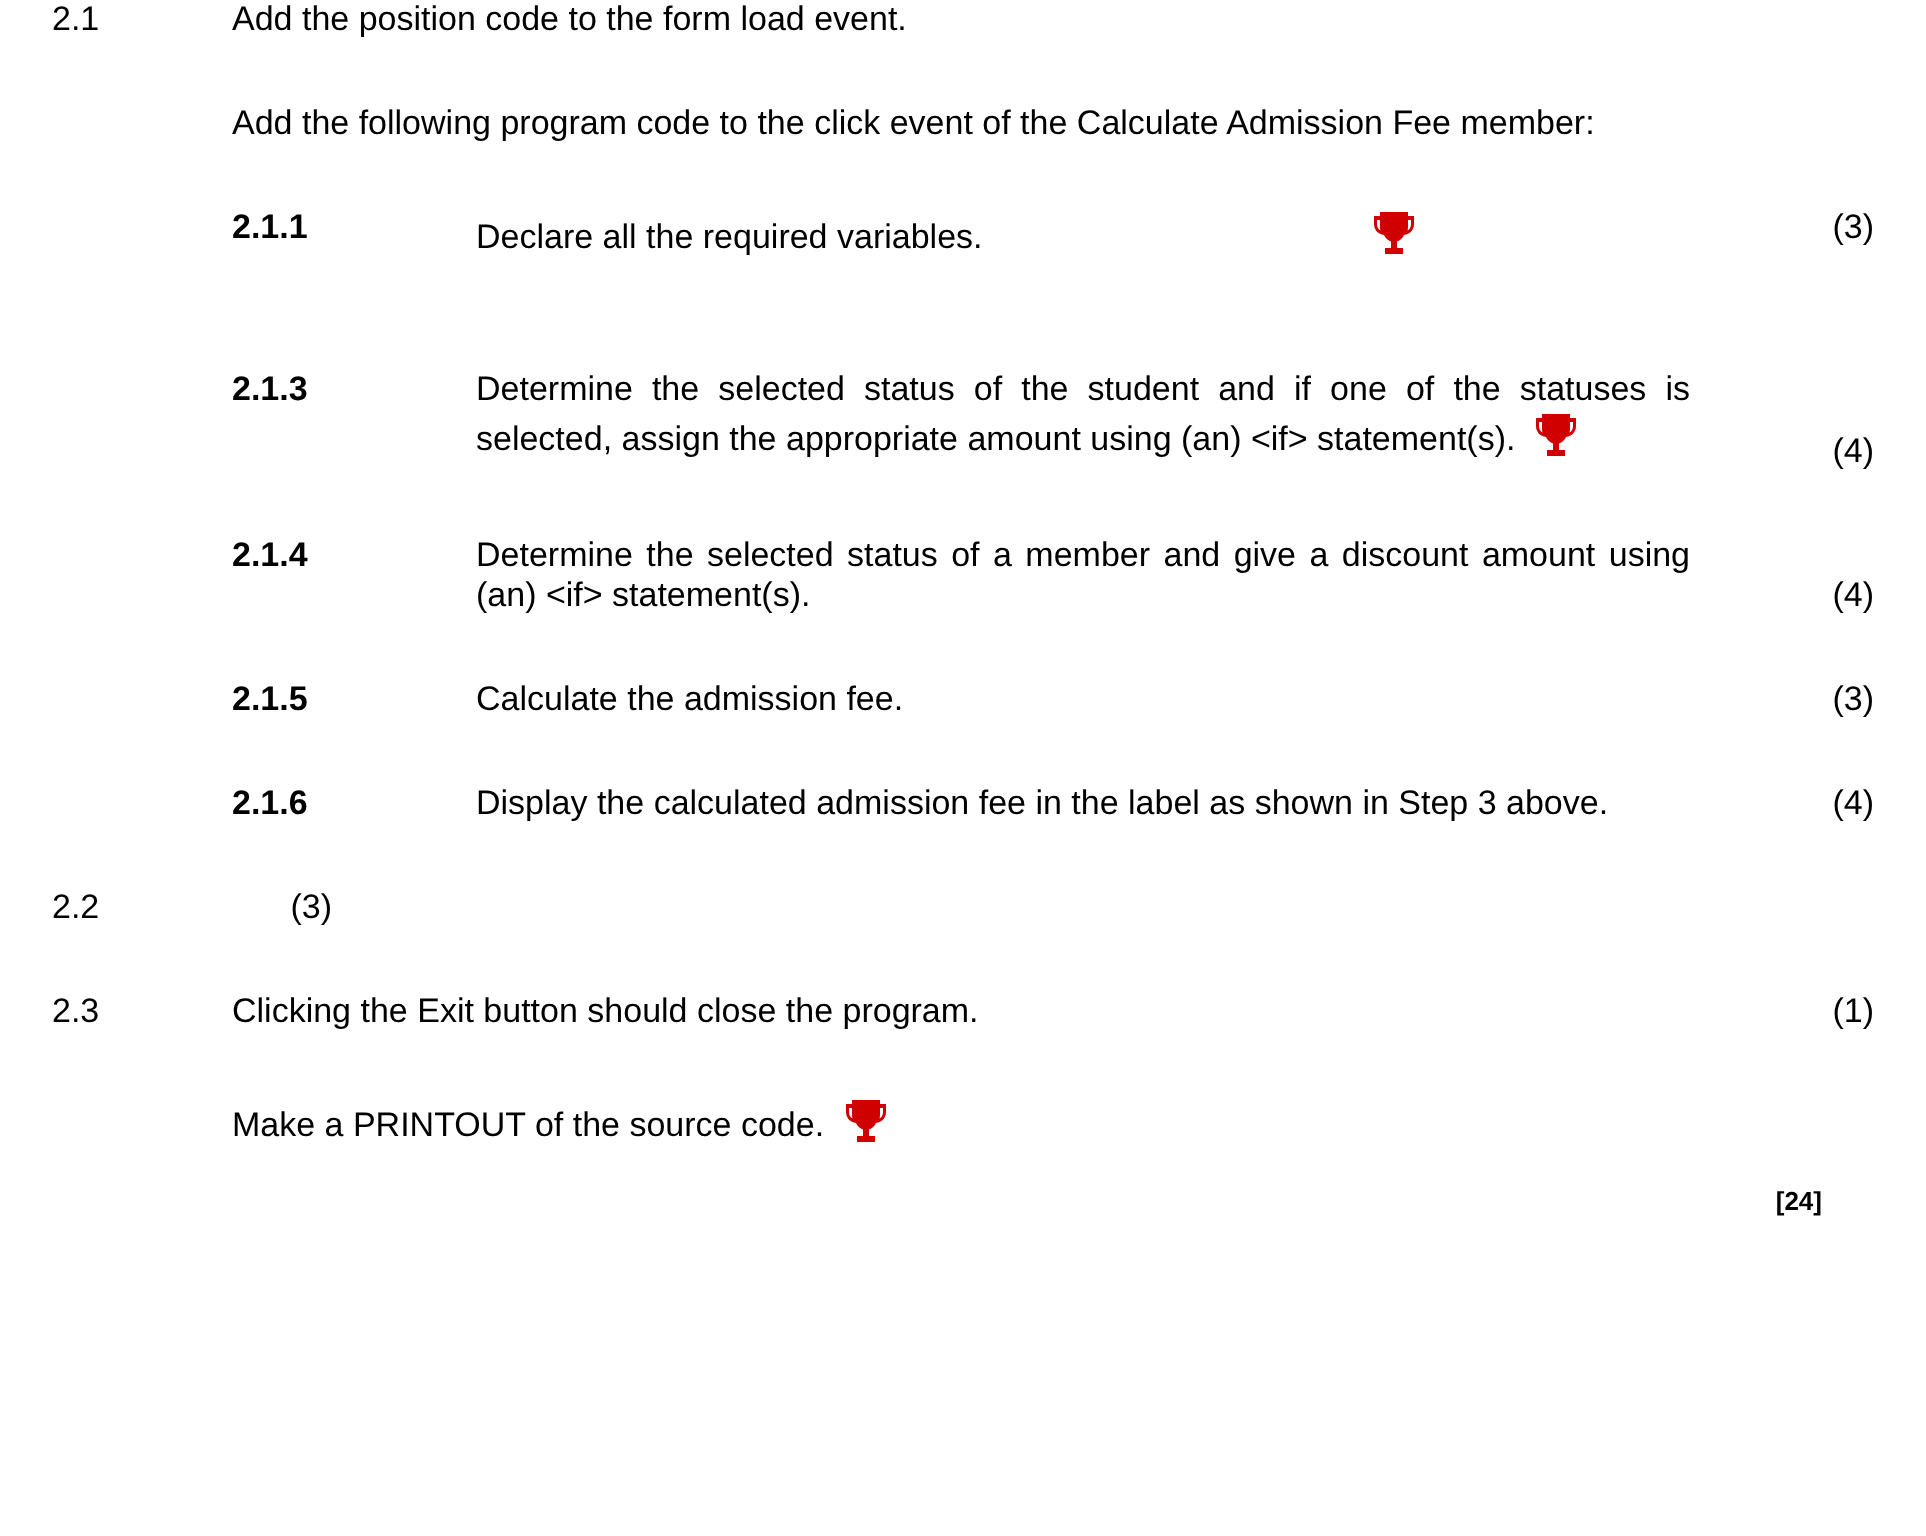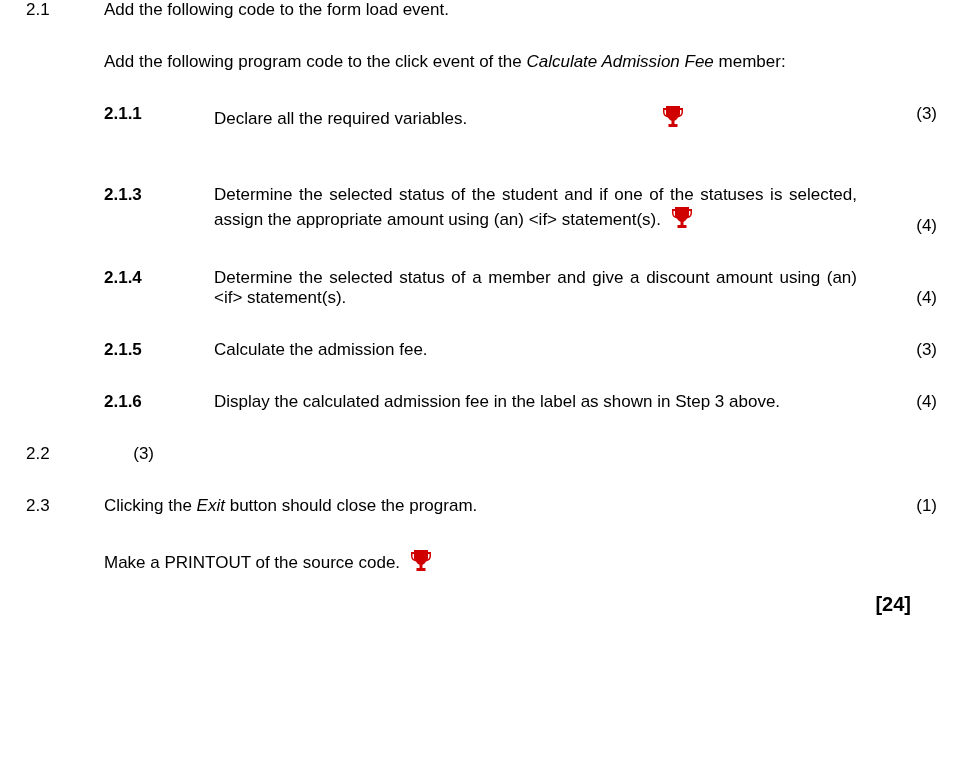--- a/index.html
+++ b/index.html
@@ -11,20 +11,21 @@
       padding: 0;
       width: 963px;
     }
     .page {
       padding: 0 26px 40px 26px;
     }
     .row {
       display: flex;
       align-items: flex-start;
       margin-bottom: 14px;
+      gap: 12px;
     }
     .num-col {
       width: 78px;
       flex-shrink: 0;
     }
     .subnum-col {
       width: 110px;
       flex-shrink: 0;
       font-weight: bold;
     }
@@ -34,53 +35,52 @@
     }
     .mark-col {
       width: 50px;
       flex-shrink: 0;
       text-align: right;
     }
     .justify {
       text-align: justify;
     }
     .italic {
-      font-style: italic;
     }
     .spacer-row {
       height: 18px;
     }
     .trophy {
       display: inline-block;
       vertical-align: middle;
       margin: 0 4px;
     }
     .trophy svg {
       width: 24px;
       height: 26px;
     }
     .total {
       font-weight: bold;
       text-align: right;
-      font-size: 20px;
+      font-size: 13px;
       margin-top: 10px;
       padding-right: 26px;
     }
     .inline-text {
       display: inline;
     }
   </style>
 </head>
 <body>
 
 <div class="page">
 
   <div class="row">
     <div class="num-col">2.1</div>
-    <div class="text-col">Add the following code to the form load event.</div>
+    <div class="text-col">Add the position code to the form load event.</div>
     <div class="mark-col"></div>
   </div>
 
   <div class="spacer-row"></div>
 
   <div class="row">
     <div class="num-col"></div>
     <div class="text-col justify">
       <span class="inline-text">Add the following program code to the click event of the </span><span class="italic inline-text">Calculate Admission Fee</span><span class="inline-text"> member:</span>
     </div>

